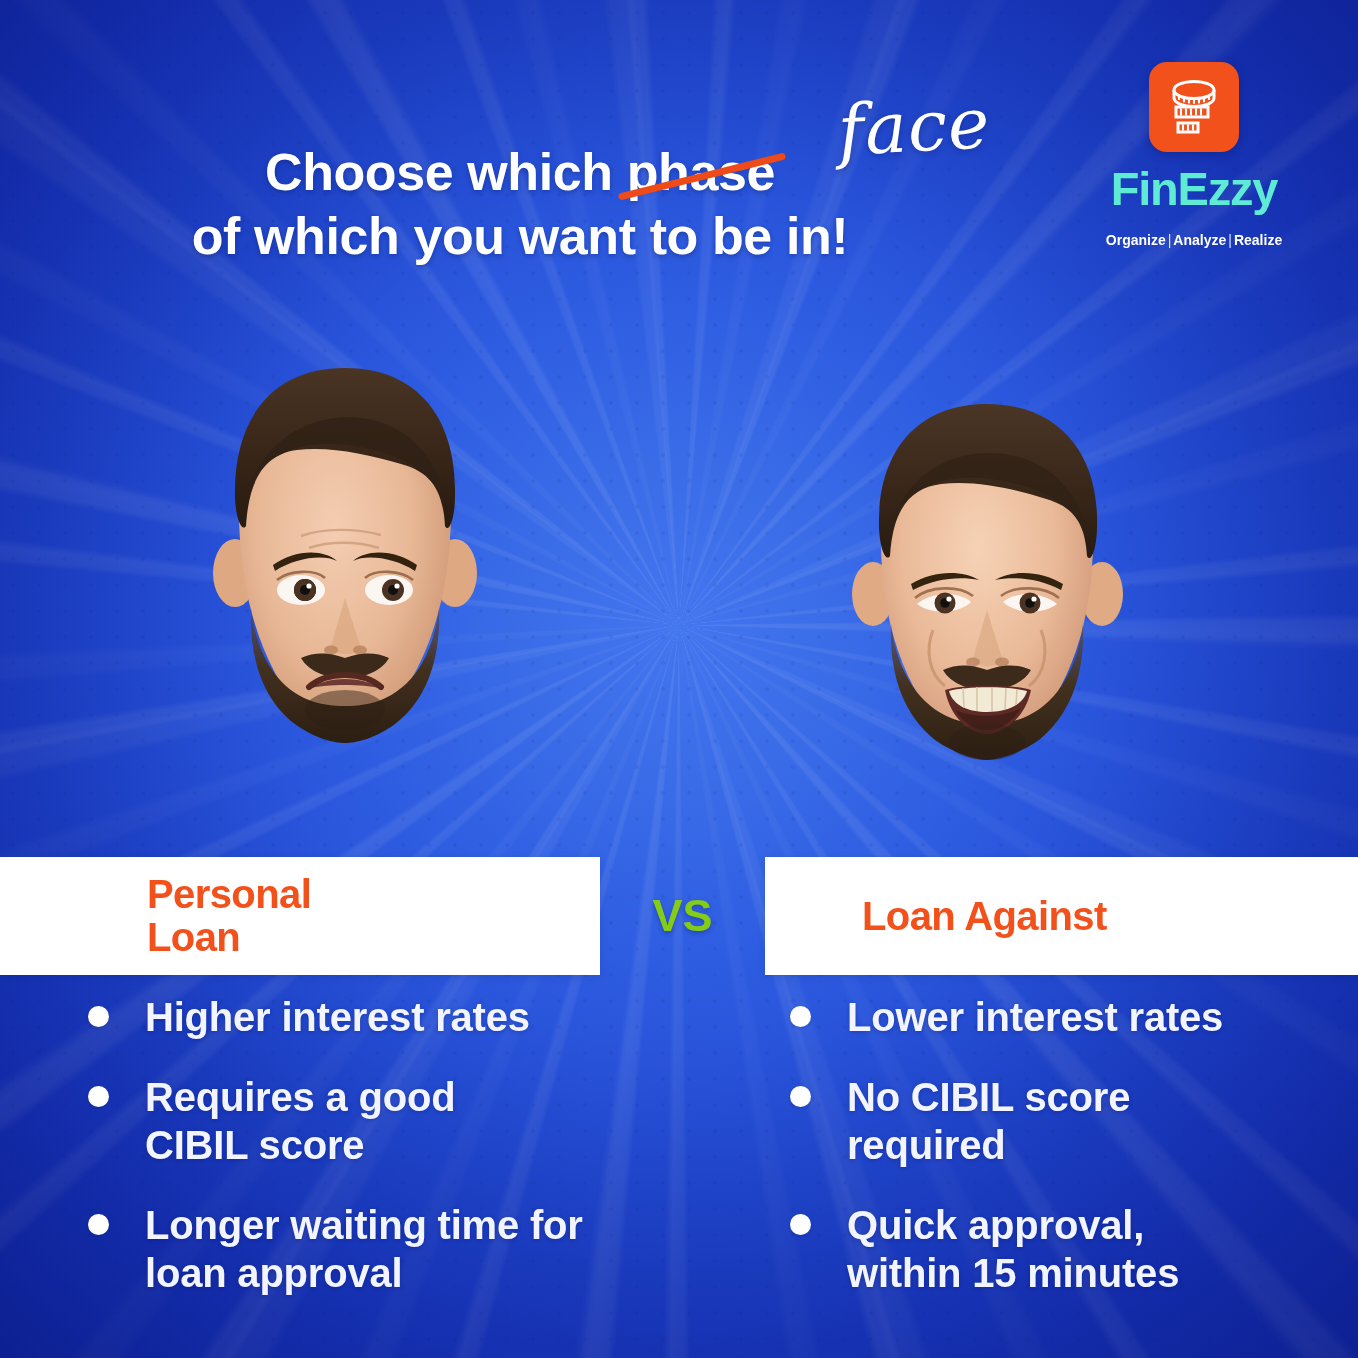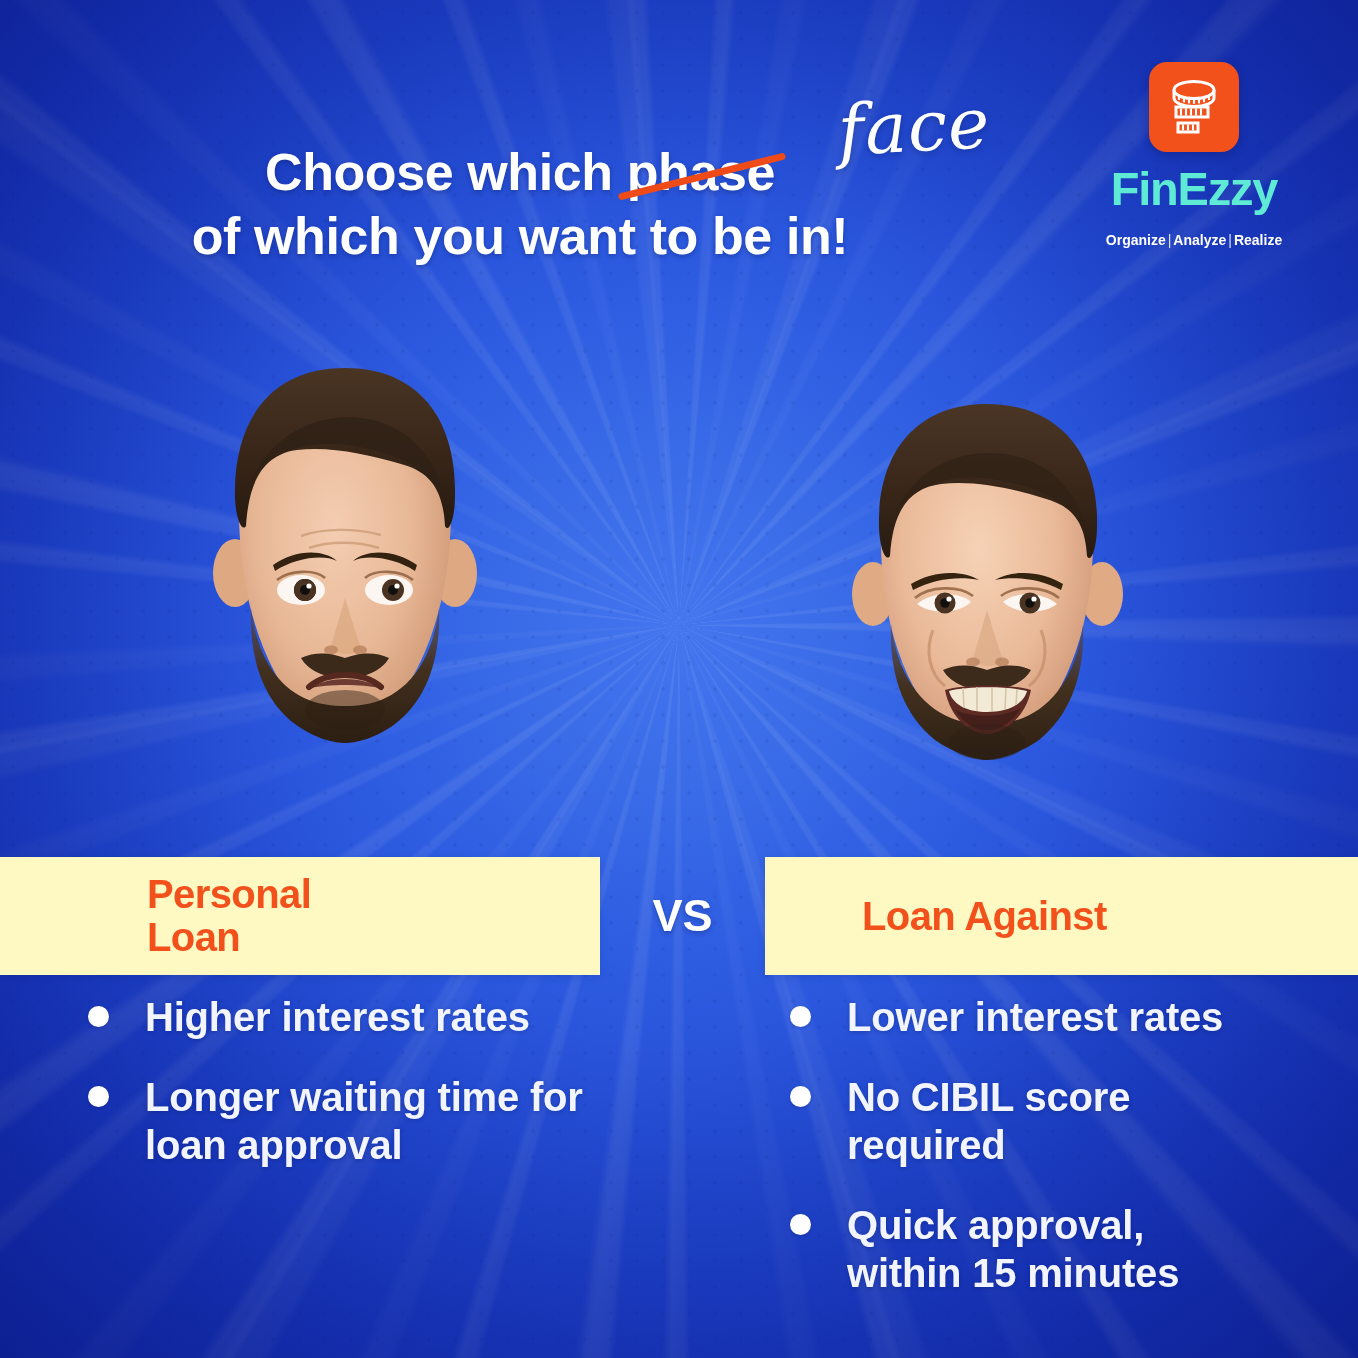--- a/index.html
+++ b/index.html
@@ -173,21 +173,21 @@
   
   .face-wrap { position: absolute; }
   .face-left  { left: 205px; top: 358px; width: 280px; height: 405px; }
   .face-right { left: 845px; top: 398px; width: 285px; height: 368px; }
 
   
   .band {
     position: absolute;
     top: 857px;
     height: 118px;
-    background: #fef9c3;
+    background: #ffffff;
     display: flex;
     align-items: center;
     box-shadow: 0 2px 8px rgba(0,16,80,0.12);
   }
   .band-left  { left: 0px;   width: 600px; }
   .band-right { left: 765px; width: 593px; }
   .band-title {
     color: #f2511c;
     font-weight: 700;
     font-size: 40px;
@@ -199,21 +199,21 @@
 
   .vs-label {
     position: absolute;
     left: 600px;
     top: 857px;
     width: 165px;
     height: 118px;
     display: flex;
     align-items: center;
     justify-content: center;
-    color: #ffffff;
+    color: #84cc16;
     font-weight: 700;
     font-size: 45px;
     letter-spacing: 0px;
     text-shadow: 0 2px 5px rgba(0,16,80,0.3);
   }
 
   
   .col {
     position: absolute;
     top: 993px;
@@ -455,20 +455,24 @@
     </div>
   </div>
 
   <div class="col col-left">
     <div class="bullet-row">
       <span class="bullet-dot"></span>
       <span class="bullet-text">Higher interest rates</span>
     </div>
     <div class="bullet-row">
       <span class="bullet-dot"></span>
+      <span class="bullet-text">Requires a good<br>CIBIL score</span>
+    </div>
+    <div class="bullet-row">
+      <span class="bullet-dot"></span>
       <span class="bullet-text">Longer waiting time for<br>loan approval</span>
     </div>
   </div>
 
   <div class="col col-right">
     <div class="bullet-row">
       <span class="bullet-dot"></span>
       <span class="bullet-text">Lower interest rates</span>
     </div>
     <div class="bullet-row">

